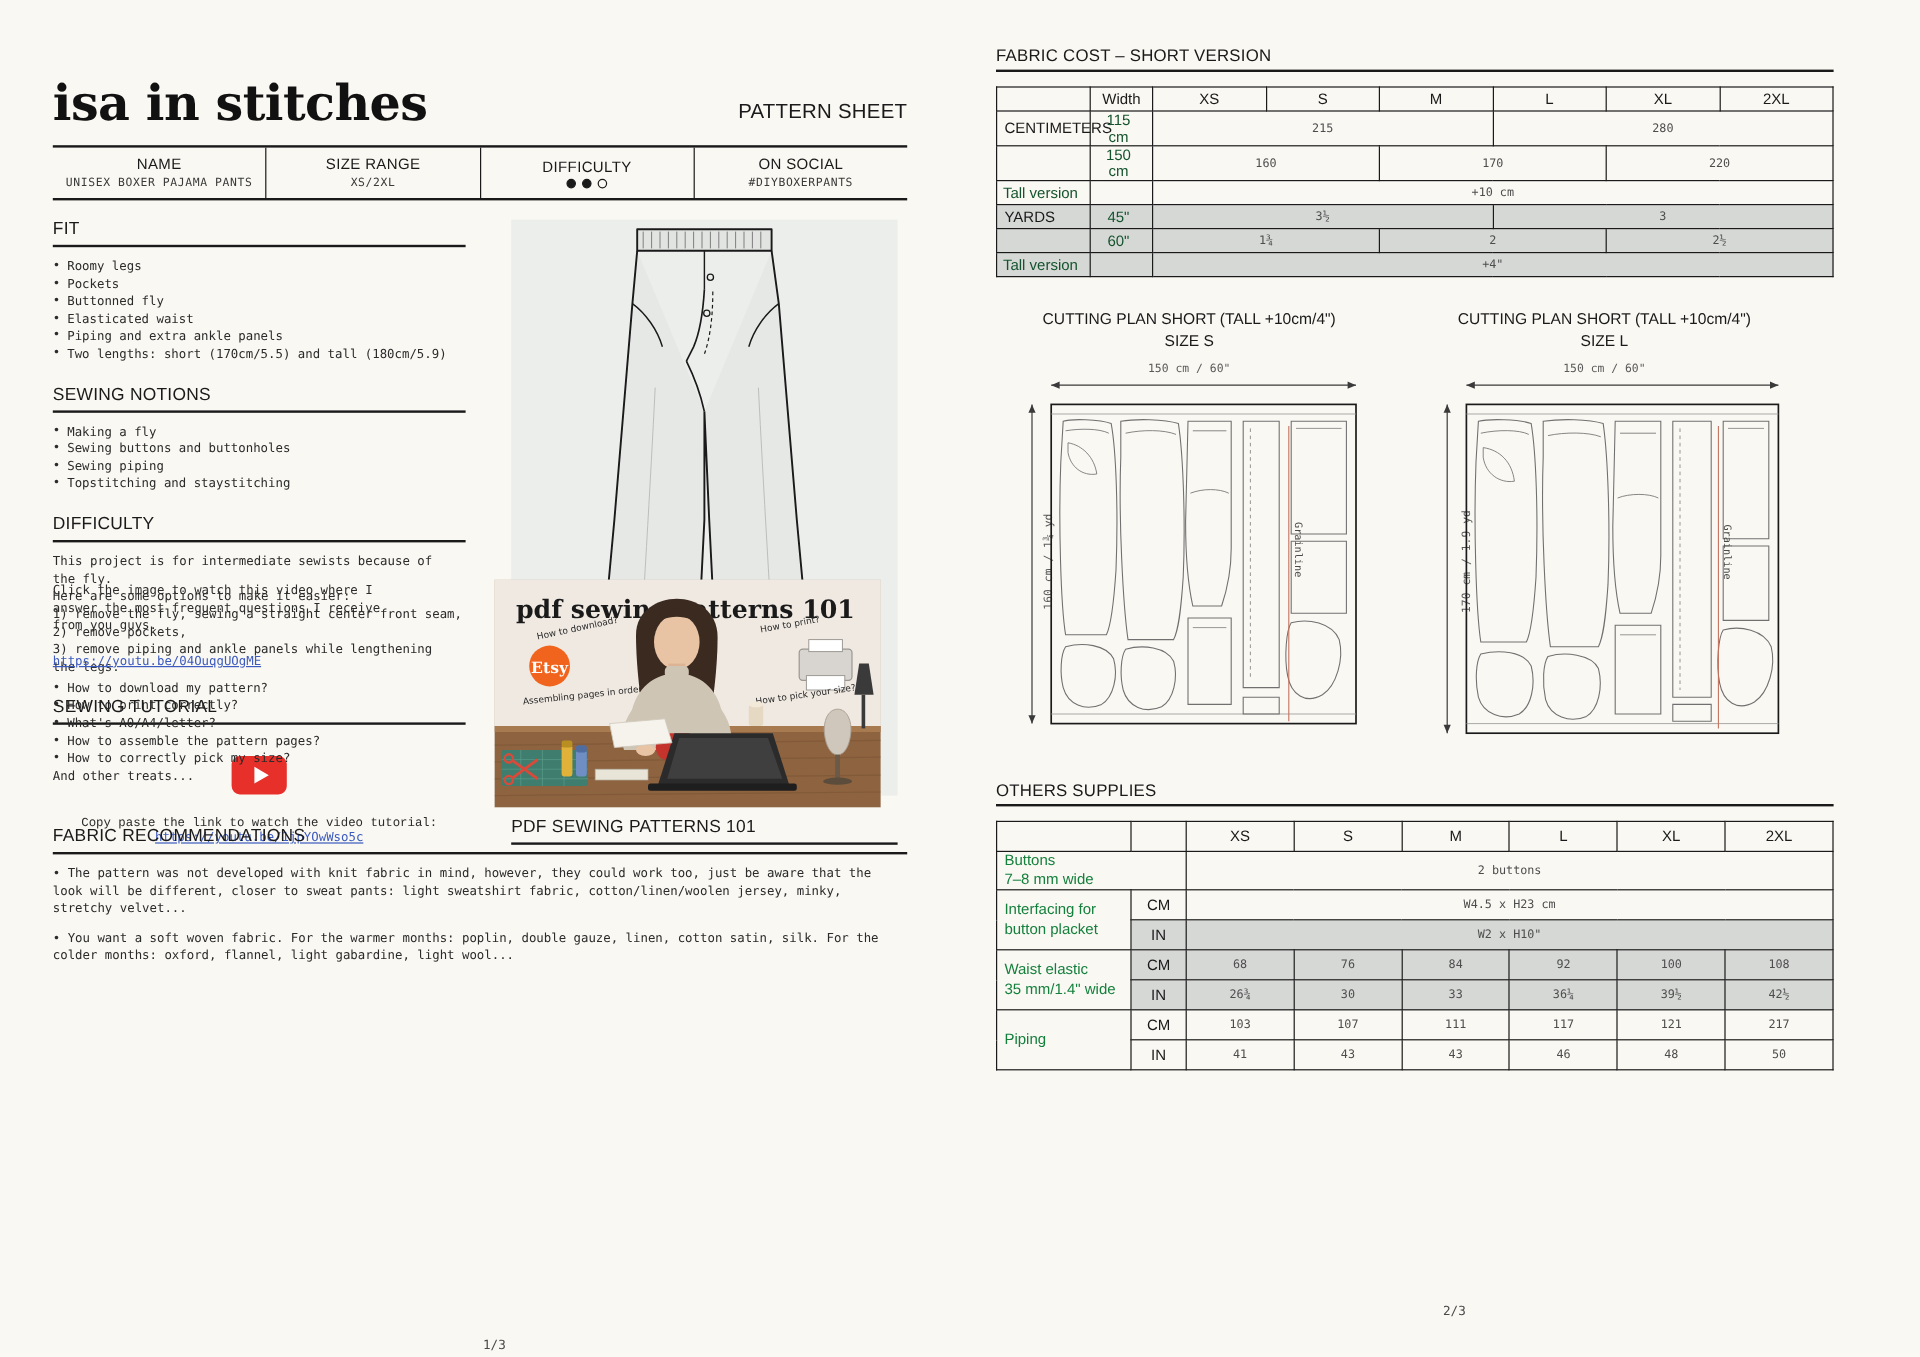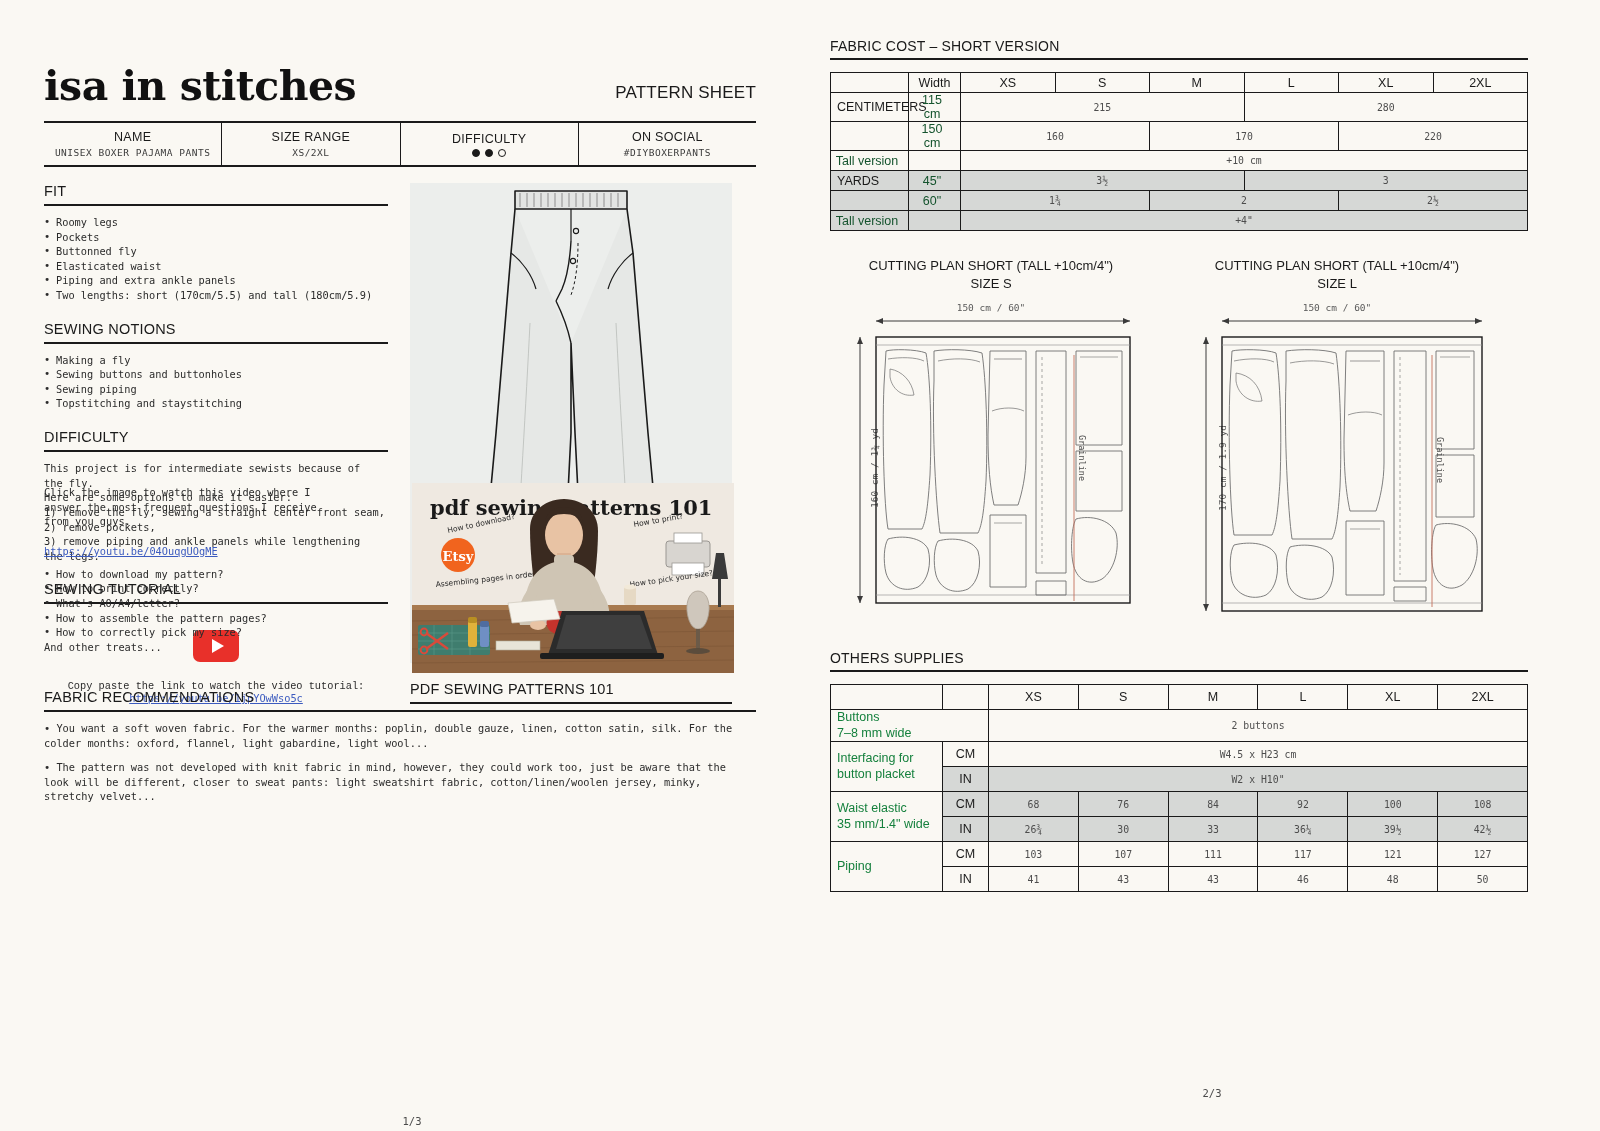--- a/index.html
+++ b/index.html
@@ -40,21 +40,21 @@
     gap: 3px;
   }
   .meta-cell:last-child { border-right: none; }
   .meta-title { font-size: 12.5px; color: #1a1a1a; letter-spacing: 0.3px; }
   .meta-value { font-family: "DejaVu Sans Mono", monospace; font-size: 9.5px; color: #3a3a3a; letter-spacing: 0.5px; }
   .dots { display: flex; gap: 5px; align-items: center; }
   .dot { width: 8px; height: 8px; border-radius: 50%; border: 1.2px solid #1a1a1a; }
   .dot.filled { background: #1a1a1a; }
 
   
-  .cols { display: flex; gap: 22px; margin-top: 16px; }
+  .cols { display: flex; gap: 38px; margin-top: 16px; }
   .col-l { width: 344px; }
   .col-r { width: 322px; }
 
   .sec-h {
     font-size: 14.5px; color: #1a1a1a; letter-spacing: 0.2px;
     padding-bottom: 5px;
   }
   .sec-rule { border-bottom: 2px solid #1a1a1a; margin-bottom: 9px; }
 
   ul.mono { list-style: none; }
@@ -374,22 +374,22 @@
             <path d="M300,96 L316,96 L312,70 L304,70 Z" fill="#3a3a3a"></path>
             <rect x="306" y="96" width="3" height="28" fill="#3a3a3a"></rect>
           </svg>
         </div>
       </div>
     </div>
 
     <div class="bottom-sec">
       <div class="sec-h">FABRIC RECOMMENDATIONS</div>
       <div class="sec-rule"></div>
+      <p class="mono para">• The pattern was not developed with knit fabric in mind, however, they could work too, just be aware that the look will be different, closer to sweat pants: light sweatshirt fabric, cotton/linen/woolen jersey, minky, stretchy velvet...</p>
       <p class="mono para">• You want a soft woven fabric. For the warmer months: poplin, double gauze, linen, cotton satin, silk. For the colder months: oxford, flannel, light gabardine, light wool...</p>
-      <p class="mono para">• The pattern was not developed with knit fabric in mind, however, they could work too, just be aware that the look will be different, closer to sweat pants: light sweatshirt fabric, cotton/linen/woolen jersey, minky, stretchy velvet...</p>
     </div>
 
     <div class="footer-num">1/3</div>
   </div>
 
   <div class="page page-right">
 
     <div class="tbl-title">FABRIC COST – SHORT VERSION</div>
     <div class="tbl-rule"></div>
 
@@ -639,21 +639,21 @@
           <tr>
             <td class="lbl2" rowspan="2">
               <div>Piping</div>
             </td>
             <td class="hdr-lbl">CM</td>
             <td class="val">103</td>
             <td class="val">107</td>
             <td class="val">111</td>
             <td class="val">117</td>
             <td class="val">121</td>
-            <td class="val">127</td>
+            <td class="val">217</td>
           </tr>
           <tr>
             <td class="hdr-lbl">IN</td>
             <td class="val">41</td>
             <td class="val">43</td>
             <td class="val">43</td>
             <td class="val">46</td>
             <td class="val">48</td>
             <td class="val">50</td>
           </tr>

